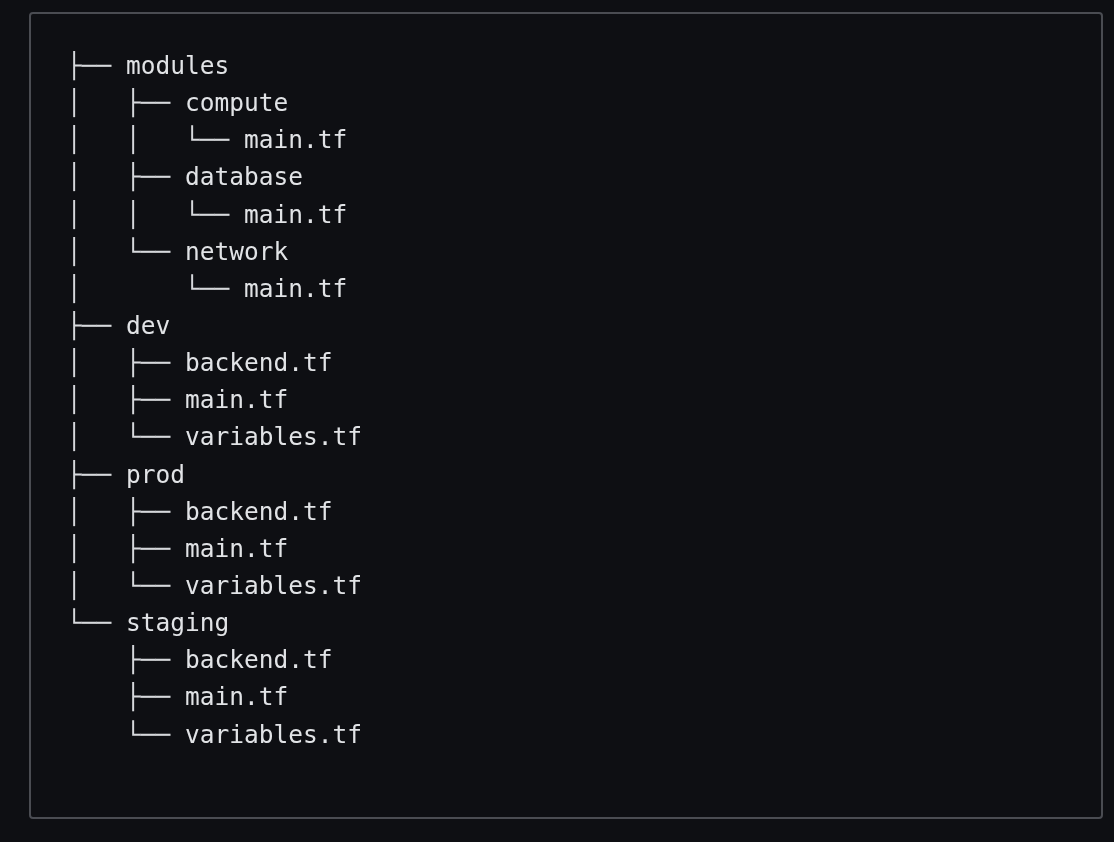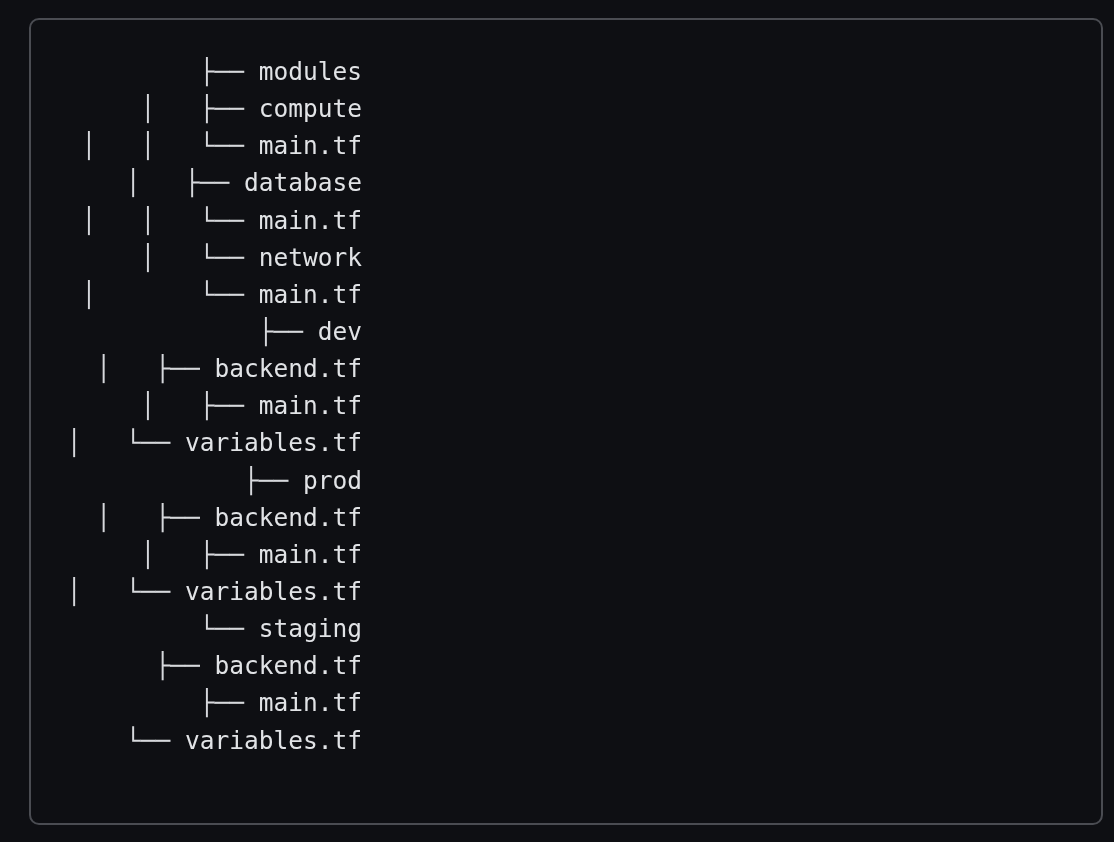--- a/index.html
+++ b/index.html
@@ -6,28 +6,27 @@
       margin: 0;
       padding: 0;
       background: #0e0f13;
       width: 1114px;
       height: 842px;
       overflow: hidden;
     }
     .code-block {
       position: absolute;
       left: 29px;
-      top: 18px;
+      top: 12px;
       width: 1074px;
       height: 807px;
       border: 2px solid #4a4c52;
-      border-radius: 10px;
+      border-radius: 4px;
       background: #0e0f13;
       box-sizing: border-box;
-      text-align: right;
     }
     .tree {
       position: absolute;
       left: 36px;
       top: 33px;
       margin: 0;
       font-family: "DejaVu Sans Mono", monospace;
       font-size: 24.5px;
       line-height: 37.15px;
       color: #e1e3e6;

